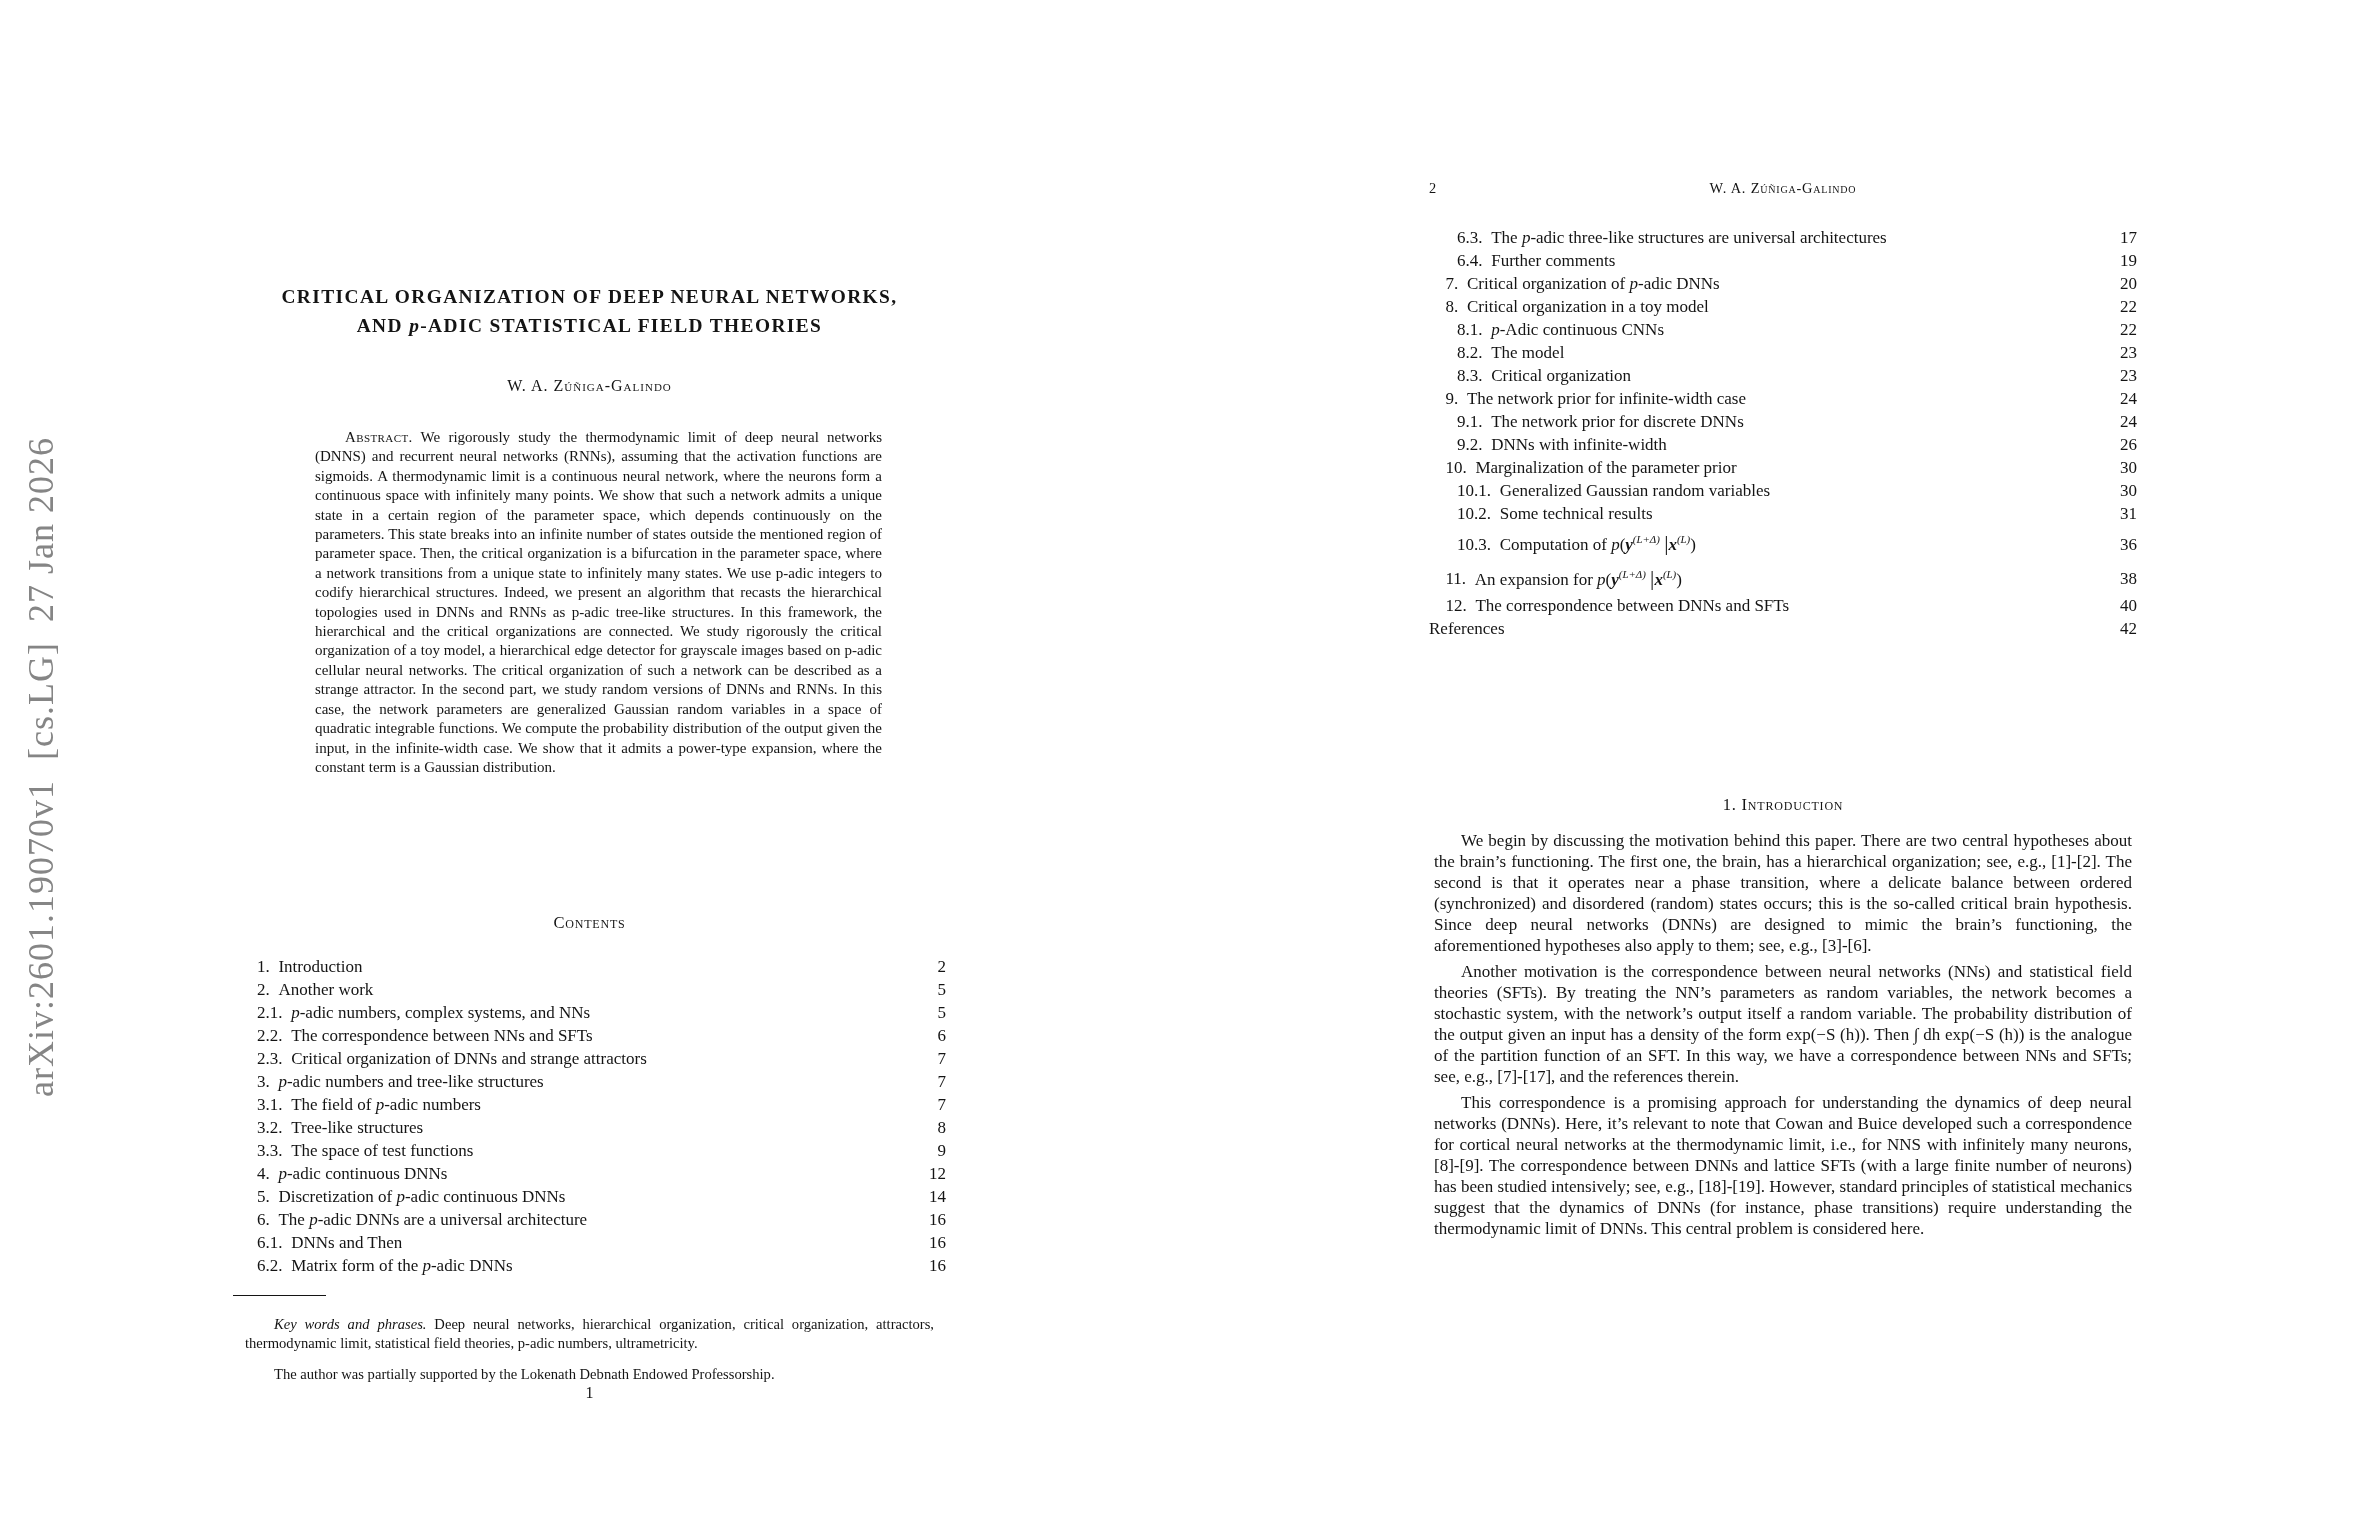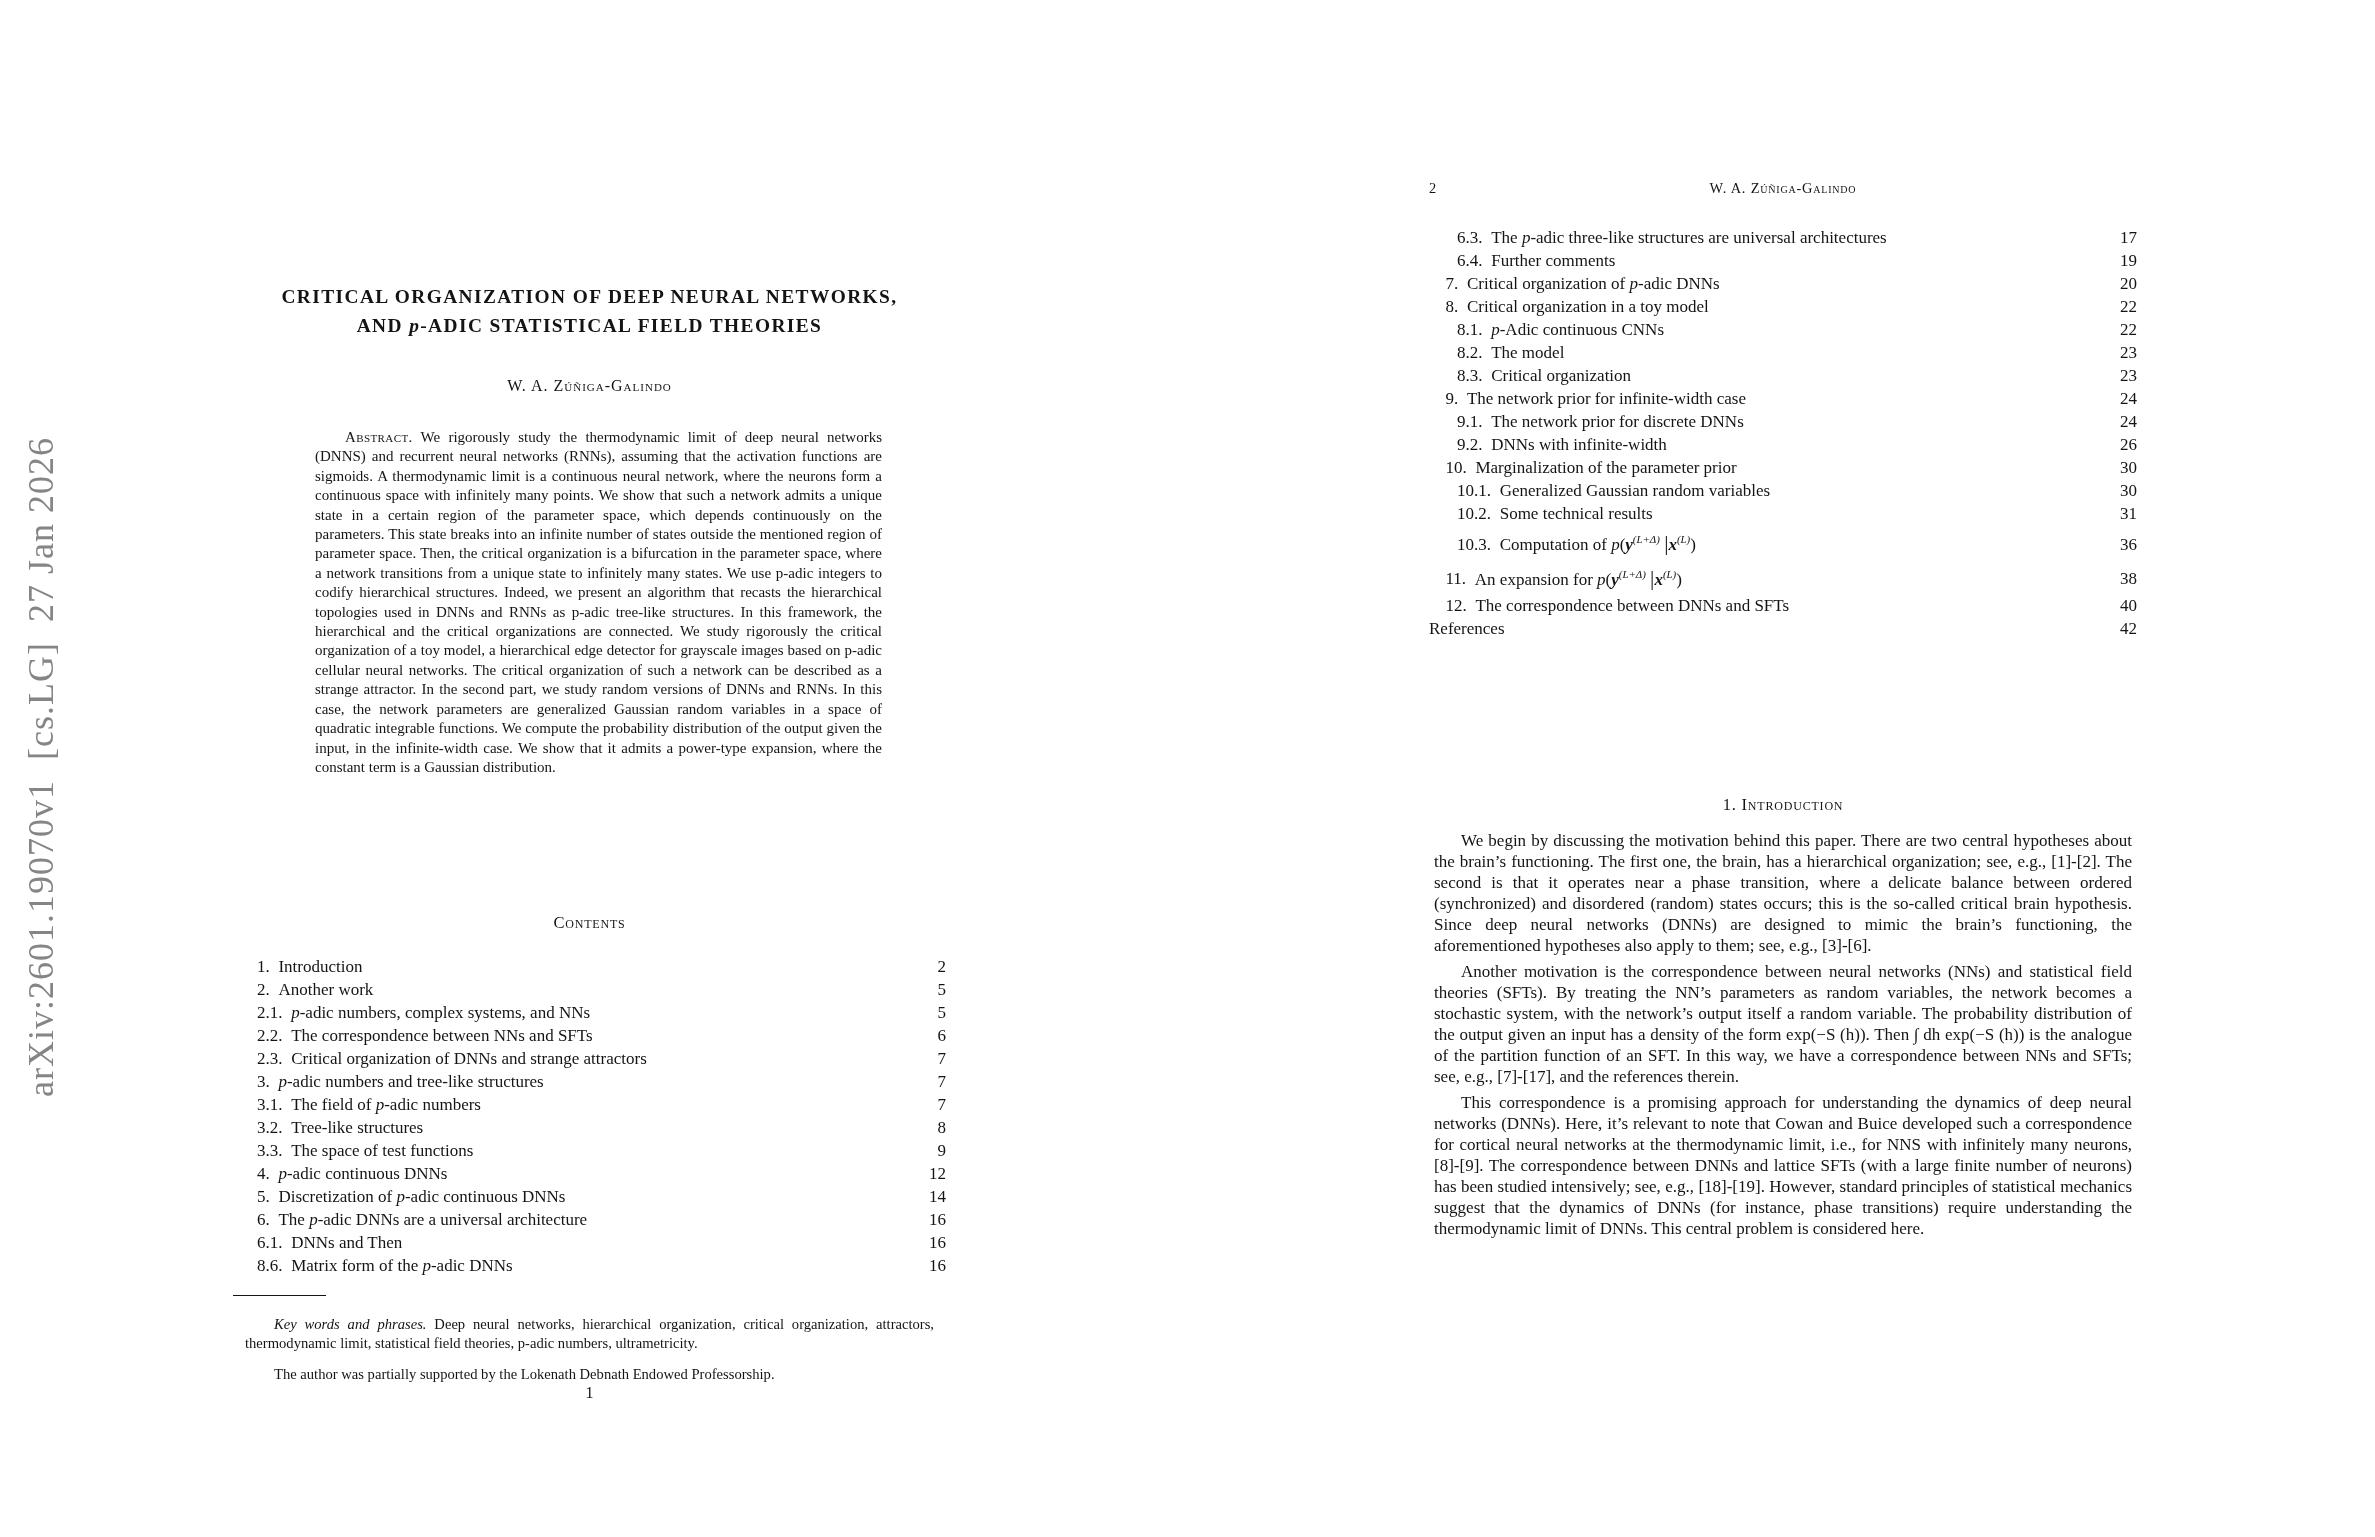--- a/index.html
+++ b/index.html
@@ -155,21 +155,21 @@
           <span class="toc-fill"></span>
           <span class="toc-page">16</span>
         </div>
         <div class="toc-row lvl-sub">
           <span class="toc-num">6.1.</span>
           <span class="toc-label"><span>DNNs and Then</span></span>
           <span class="toc-fill"></span>
           <span class="toc-page">16</span>
         </div>
         <div class="toc-row lvl-sub">
-          <span class="toc-num">8.6.</span>
+          <span class="toc-num">6.2.</span>
           <span class="toc-label"><span>Matrix form of the </span><span class="pt-i">p</span><span>-adic DNNs</span></span>
           <span class="toc-fill"></span>
           <span class="toc-page">16</span>
         </div>
       </div>
 
     <div class="footrule" style="top:1295px"></div>
 
     <div class="abs footnote" style="top:1303px">
       <p><span class="kw-label">Key words and phrases.</span><span> Deep neural networks, hierarchical organization, critical organization, attractors, thermodynamic limit, statistical field theories, p-adic numbers, ultrametricity.</span></p>

